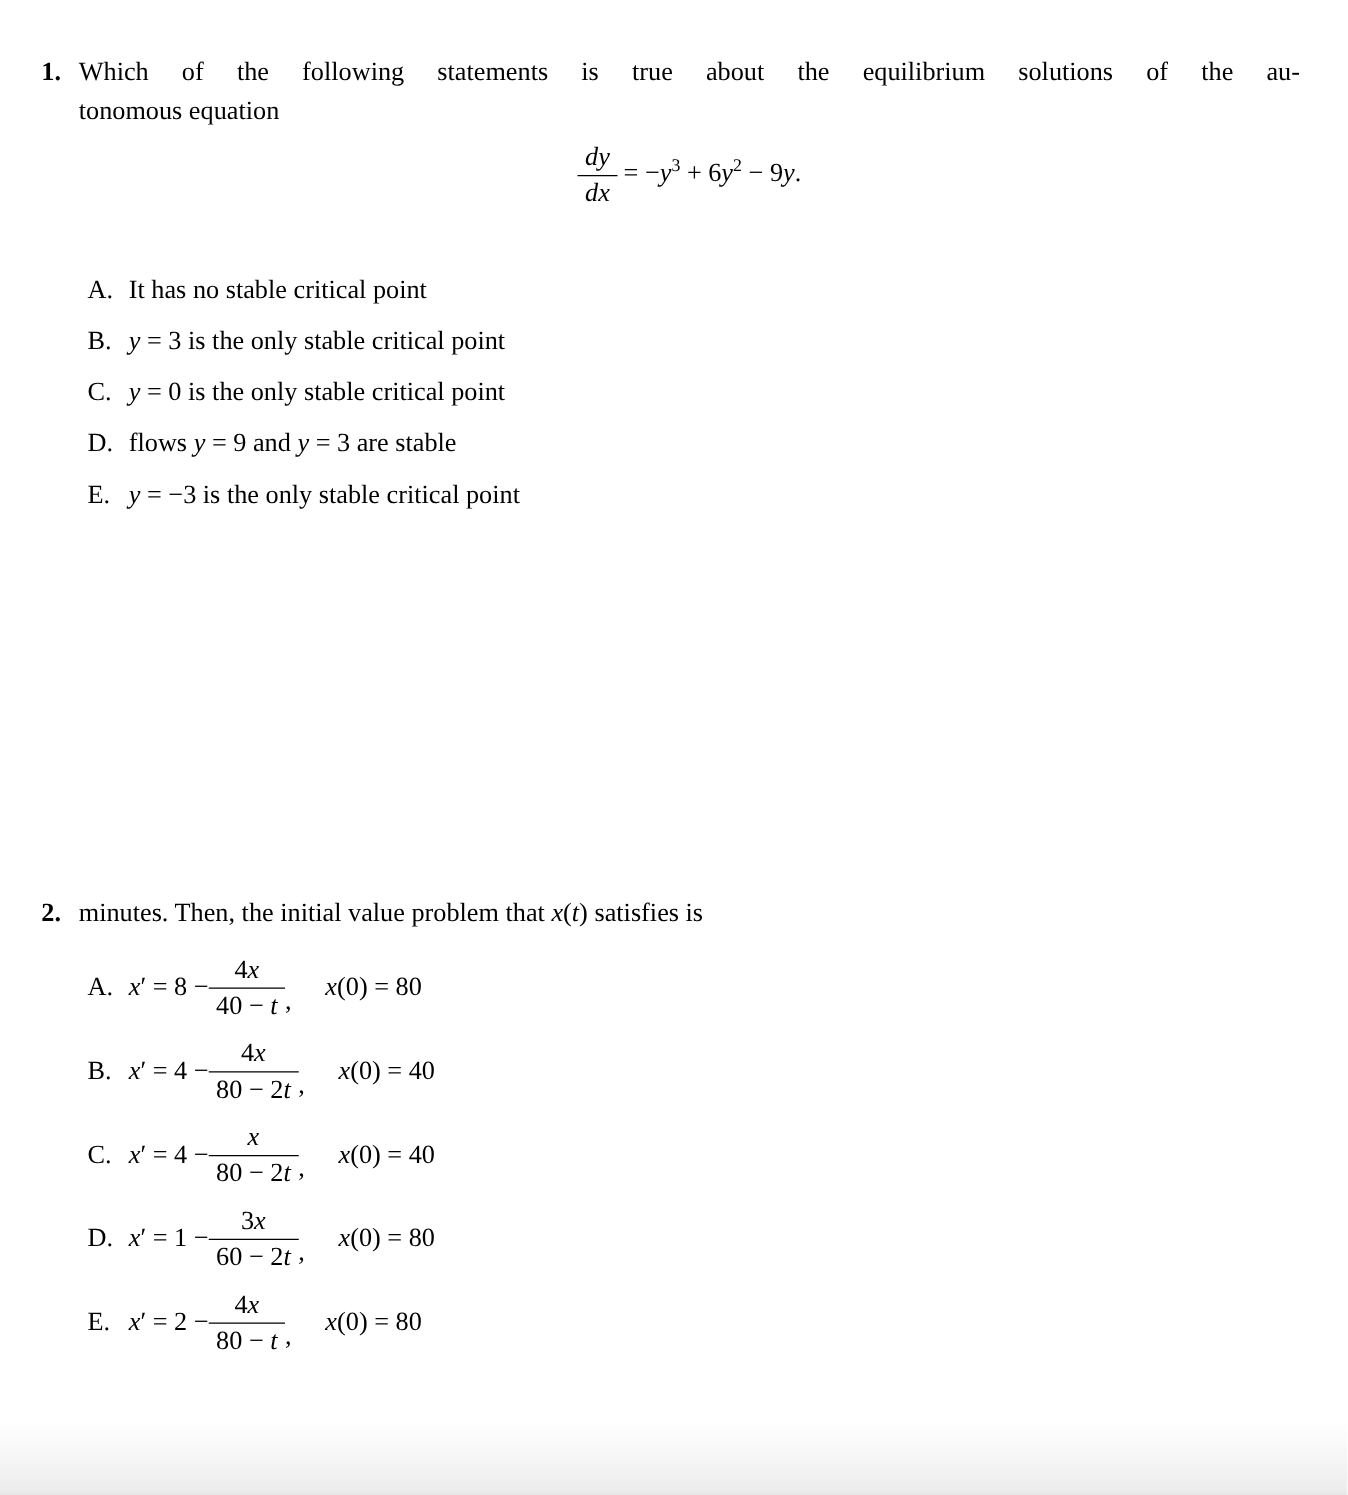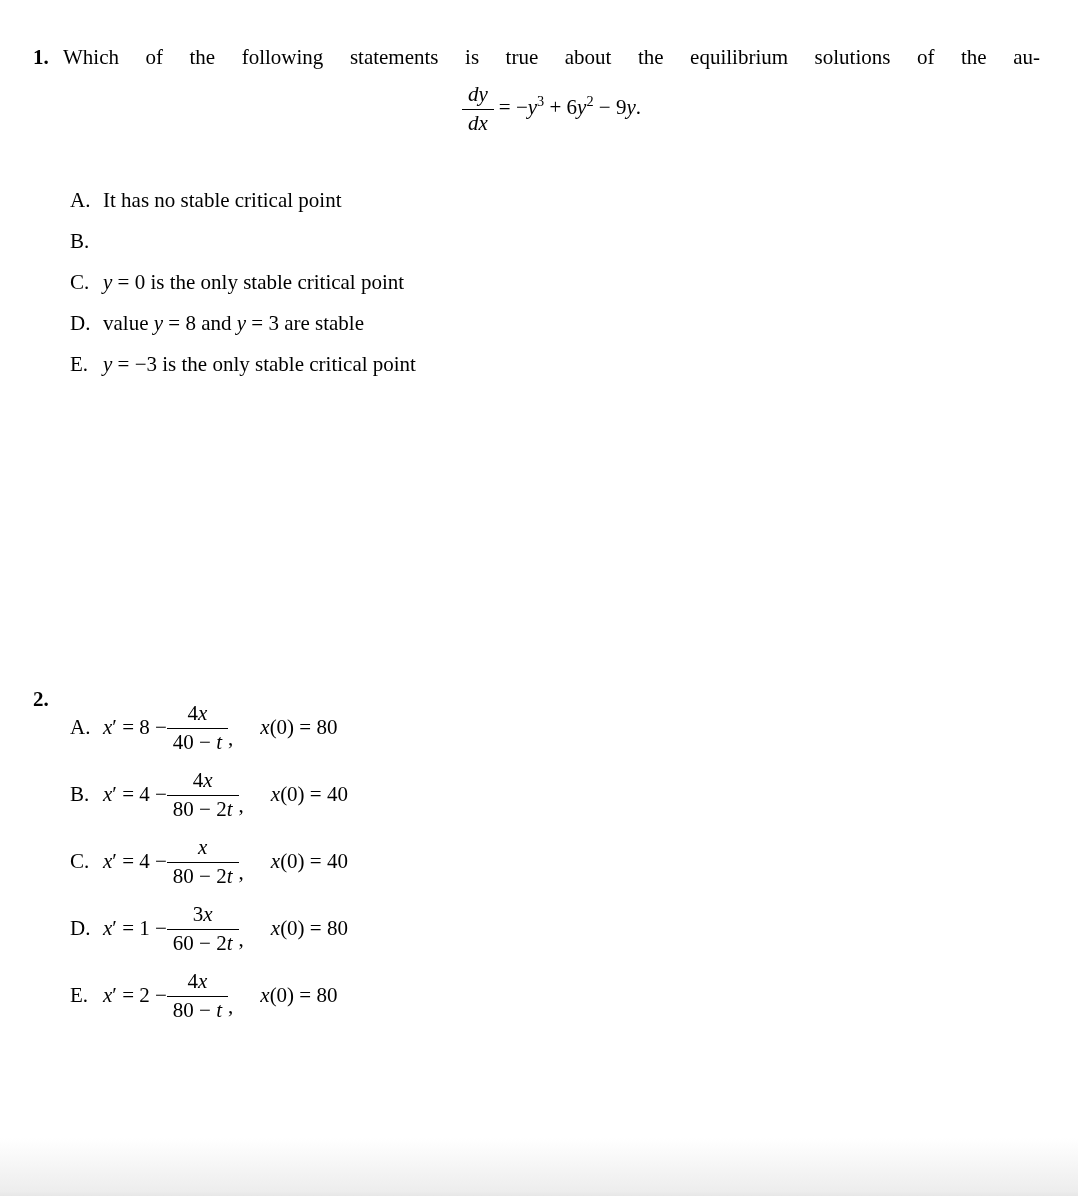--- a/index.html
+++ b/index.html
@@ -56,58 +56,61 @@
 </style>
 </head>
 <body>
 
 <div class="page">
 
   <div class="question">
     <div class="qnum">1.</div>
     <div class="qbody">
       <div class="pline just"><span>Which of the following statements is true about the equilibrium solutions of the au-</span></div>
+      <div class="pline last"><span>tonomous equation</span></div>
 
       <div class="eqn">
         <span class="frac">
           <span class="fnum"><span class="mi">dy</span></span>
           <span class="fden"><span class="mi">dx</span></span>
         </span>
         <span class="rhs"><span>= −</span><span class="mi">y</span><span class="msup">3</span><span> + 6</span><span class="mi">y</span><span class="msup">2</span><span> − 9</span><span class="mi">y</span><span>.</span></span>
       </div>
 
       <div class="opts1">
         <div class="opt1">
           <span class="olabel">A.</span>
           <span class="otext"><span>It has no stable critical point</span></span>
         </div>
         <div class="opt1">
           <span class="olabel">B.</span>
+          <span class="otext"><span class="mi">y</span><span> = 3 is the only stable critical point</span></span>
         </div>
         <div class="opt1">
           <span class="olabel">C.</span>
           <span class="otext"><span class="mi">y</span><span> = 0 is the only stable critical point</span></span>
         </div>
         <div class="opt1">
           <span class="olabel">D.</span>
-          <span class="otext"><span>value </span><span class="mi">y</span><span> = 8 and </span><span class="mi">y</span><span> = 3 are stable</span></span>
+          <span class="otext"><span>flows </span><span class="mi">y</span><span> = 9 and </span><span class="mi">y</span><span> = 3 are stable</span></span>
         </div>
         <div class="opt1">
           <span class="olabel">E.</span>
           <span class="otext"><span class="mi">y</span><span> = −3 is the only stable critical point</span></span>
         </div>
       </div>
     </div>
   </div>
 
   <div class="spacer-mid"></div>
 
   <div class="question">
     <div class="qnum">2.</div>
     <div class="qbody">
+      <div class="pline last"><span>minutes. Then, the initial value problem that </span><span class="mi">x</span><span>(</span><span class="mi">t</span><span>) satisfies is</span></div>
 
       <div class="opts2">
 
         <div class="opt2">
           <span class="olabel">A.</span>
           <span class="lhs"><span class="mi">x</span><span>′ = 8 −</span></span>
           <span class="frac">
             <span class="fnum"><span>4</span><span class="mi">x</span></span>
             <span class="fden"><span>40 − </span><span class="mi">t</span></span>
           </span>

